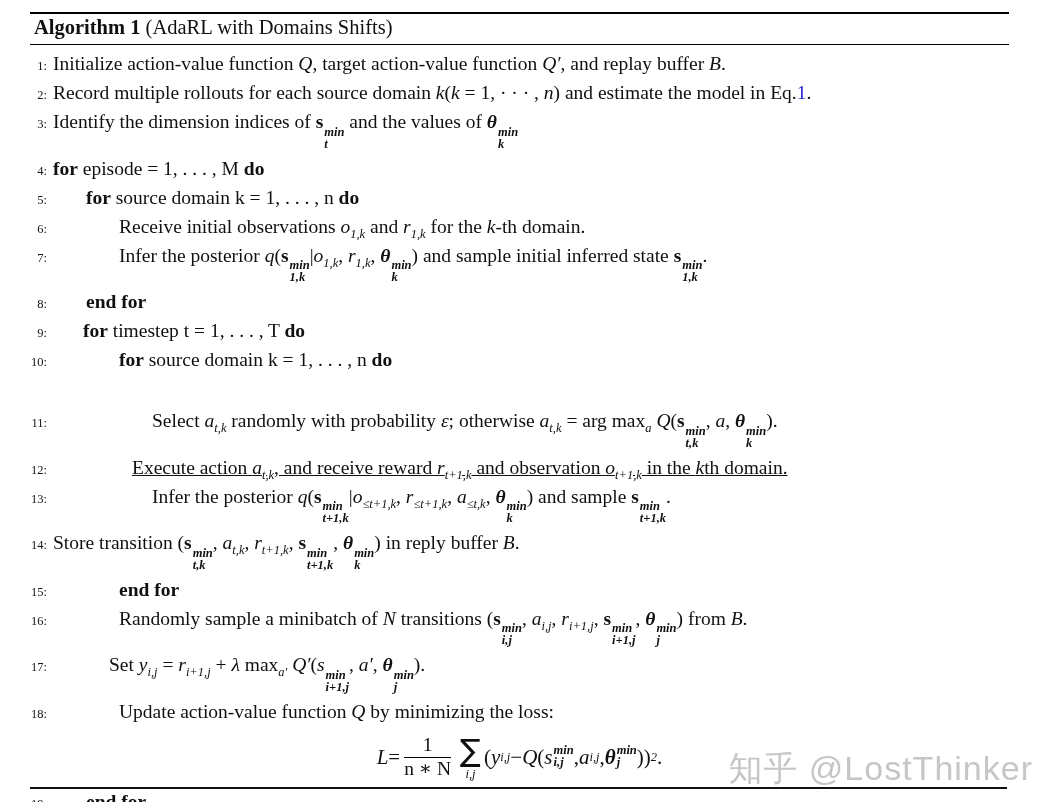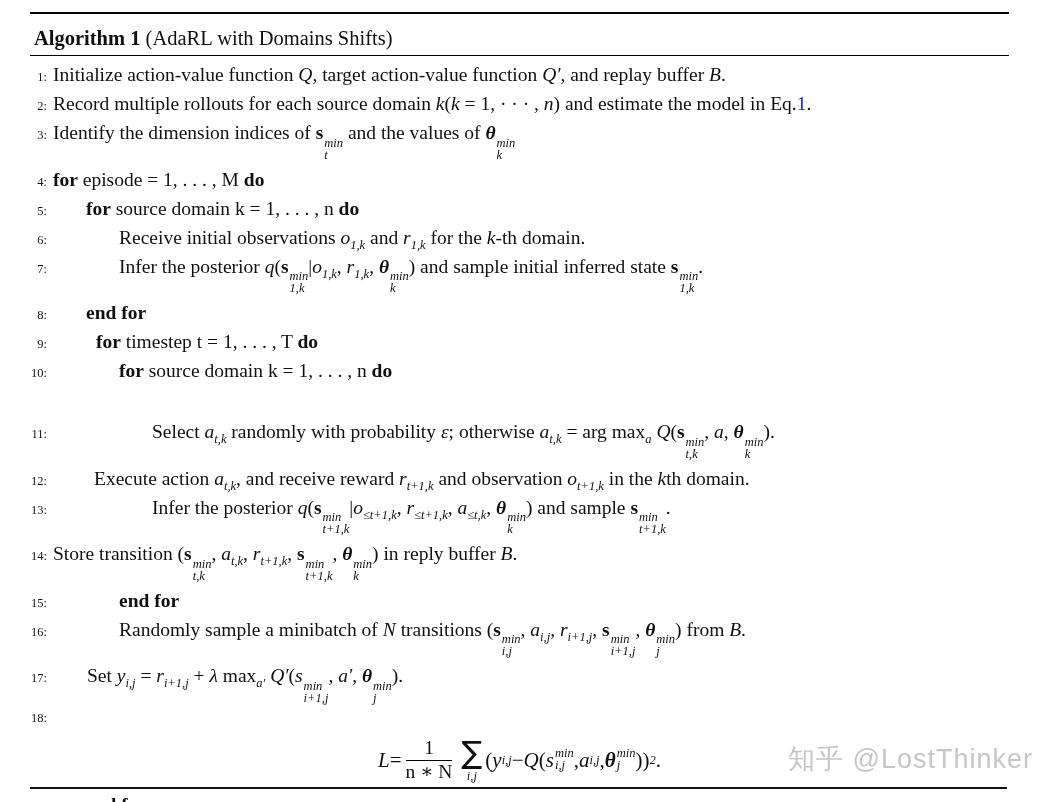--- a/index.html
+++ b/index.html
@@ -10,21 +10,21 @@
     background:#ffffff;
     font-family:"Liberation Serif","DejaVu Serif",serif;
     color:#101010;
     overflow:hidden;
     padding:12px 30px 0 30px;
   }
   .rule-thick{border-top:2.5px solid #000;}
   .rule-thin{border-top:1.6px solid #000;}
   .title-row{
     font-size:20.5px;
-    padding:13px 0 5px 4px;
+    padding:2px 0 5px 4px;
     white-space:nowrap;
   }
   .title-bold{font-weight:bold;}
   .lines{padding-top:4px;}
   .line{
     display:flex;
     align-items:baseline;
     padding:3px 0;
     line-height:1.18;
     font-size:19.5px;
@@ -47,20 +47,21 @@
   sub,sup{font-size:12.5px;font-style:italic;line-height:0;}
   .ss{
     display:inline-flex;
     flex-direction:column;
     align-items:flex-start;
     font-size:12.5px;
     line-height:0.95;
     vertical-align:-0.62em;
     font-style:italic;
     margin-left:1px;
+    font-weight:bold;
   }
   .eqline{
     display:flex;
     justify-content:center;
     align-items:center;
     padding:9px 0 7px 0;
     font-size:21px;
     font-style:normal;
   }
   .eqline .eqct{display:inline-flex;align-items:center;}
@@ -84,23 +85,23 @@
   }
   .sum .op{font-size:31px;font-family:"DejaVu Sans","Liberation Sans",sans-serif;line-height:1;}
   .sum .ss-sub{font-size:12.5px;font-style:italic;margin-top:2px;}
   .bottom-rule{
     position:absolute;
     left:30px;right:32px;bottom:13px;
     border-top:2px solid #111;
   }
   .watermark{
     position:absolute;
-    right:6px;bottom:25px;
+    right:6px;bottom:10px;
     font-family:"Liberation Sans","DejaVu Sans",sans-serif;
-    font-size:27px;
+    font-size:34px;
     color:#c6c6c6;
     letter-spacing:1px;
     pointer-events:none;
   }
 </style>
 </head>
 <body>
 
 <div class="page">
   <div class="rule-thick"></div>
@@ -152,39 +153,39 @@
             <span class="ss-sup">min</span>
             <span class="ss-sub">1,k</span>
           </span><span>.</span></span>
       </div>
       <div class="line">
         <span class="num">8:</span>
         <span class="ct" style="margin-left: 33px;"><span class="st-b">end for</span></span>
       </div>
       <div class="line">
         <span class="num">9:</span>
-        <span class="ct" style="margin-left: 43px;"><span class="st-b">for</span><span> timestep t = 1, . . . , T </span><span class="st-b">do</span></span>
+        <span class="ct" style="margin-left: 30px;"><span class="st-b">for</span><span> timestep t = 1, . . . , T </span><span class="st-b">do</span></span>
       </div>
       <div class="line">
         <span class="num">10:</span>
         <span class="ct" style="margin-left: 66px;"><span class="st-b">for</span><span> source domain k = 1, . . . , n </span><span class="st-b">do</span></span>
       </div>
       <div class="line">
         <span class="num">11:</span>
         <span class="ct" style="margin-left: 99px; margin-top: 32px;"><span>Select </span><span class="st-i">a</span><sub>t,k</sub><span> randomly with probability </span><span class="st-i">ε</span><span>; otherwise </span><span class="st-i">a</span><sub>t,k</sub><span> = arg max</span><sub>a</sub><span> </span><span class="st-i">Q</span><span>(</span><span class="st-b">s</span><span class="ss">
             <span class="ss-sup">min</span>
             <span class="ss-sub">t,k</span>
           </span><span>, </span><span class="st-i">a</span><span>, </span><span class="st-bi">θ</span><span class="ss">
             <span class="ss-sup">min</span>
             <span class="ss-sub">k</span>
           </span><span>).</span></span>
       </div>
       <div class="line">
         <span class="num">12:</span>
-        <span class="ct" style="margin-left: 41px;"><span>Execute action </span><span class="st-i">a</span><sub>t,k</sub><span>, and receive reward </span><span class="st-i">r</span><sub>t+1,k</sub><span> and observation </span><span class="st-i">o</span><sub>t+1,k</sub><span> in the </span><span class="st-i">k</span><span>th domain.</span></span>
+        <span class="ct" style="margin-left: 79px; text-decoration: underline;"><span>Execute action </span><span class="st-i">a</span><sub>t,k</sub><span>, and receive reward </span><span class="st-i">r</span><sub>t+1,k</sub><span> and observation </span><span class="st-i">o</span><sub>t+1,k</sub><span> in the </span><span class="st-i">k</span><span>th domain.</span></span>
       </div>
       <div class="line">
         <span class="num">13:</span>
         <span class="ct" style="margin-left: 99px;"><span>Infer the posterior </span><span class="st-i">q</span><span>(</span><span class="st-b">s</span><span class="ss">
             <span class="ss-sup">min</span>
             <span class="ss-sub">t+1,k</span>
           </span><span>|</span><span class="st-i">o</span><sub>≤t+1,k</sub><span>, </span><span class="st-i">r</span><sub>≤t+1,k</sub><span>, </span><span class="st-i">a</span><sub>≤t,k</sub><span>, </span><span class="st-bi">θ</span><span class="ss">
             <span class="ss-sup">min</span>
             <span class="ss-sub">k</span>
           </span><span>) and sample </span><span class="st-b">s</span><span class="ss">
@@ -217,30 +218,31 @@
           </span><span>, </span><span class="st-i">a</span><sub>i,j</sub><span>, </span><span class="st-i">r</span><sub>i+1,j</sub><span>, </span><span class="st-b">s</span><span class="ss">
             <span class="ss-sup">min</span>
             <span class="ss-sub">i+1,j</span>
           </span><span>, </span><span class="st-bi">θ</span><span class="ss">
             <span class="ss-sup">min</span>
             <span class="ss-sub">j</span>
           </span><span>) from </span><span class="st-cal">B</span><span>.</span></span>
       </div>
       <div class="line">
         <span class="num">17:</span>
-        <span class="ct" style="margin-left: 34px;"><span>Set </span><span class="st-i">y</span><sub>i,j</sub><span> = </span><span class="st-i">r</span><sub>i+1,j</sub><span> + </span><span class="st-i">λ</span><span> max</span><sub>a′</sub><span> </span><span class="st-i">Q′</span><span>(</span><span class="st-i">s</span><span class="ss">
+        <span class="ct" style="margin-left: 56px;"><span>Set </span><span class="st-i">y</span><sub>i,j</sub><span> = </span><span class="st-i">r</span><sub>i+1,j</sub><span> + </span><span class="st-i">λ</span><span> max</span><sub>a′</sub><span> </span><span class="st-i">Q′</span><span>(</span><span class="st-i">s</span><span class="ss">
             <span class="ss-sup">min</span>
             <span class="ss-sub">i+1,j</span>
           </span><span>, </span><span class="st-i">a′</span><span>, </span><span class="st-bi">θ</span><span class="ss">
             <span class="ss-sup">min</span>
             <span class="ss-sub">j</span>
           </span><span>).</span></span>
       </div>
       <div class="line">
         <span class="num">18:</span>
+        <span class="ct" style="margin-left: 66px;"><span>Update action-value function </span><span class="st-i">Q</span><span> by minimizing the loss:</span></span>
       </div>
       <div class="line eqline">
         <span class="eqct">
           <span class="st-i">L</span>
           <span> = </span>
           <span class="frac">
             <span class="fr-num">1</span>
             <span class="fr-den">n ∗ N</span>
           </span>
           <span class="sum">

